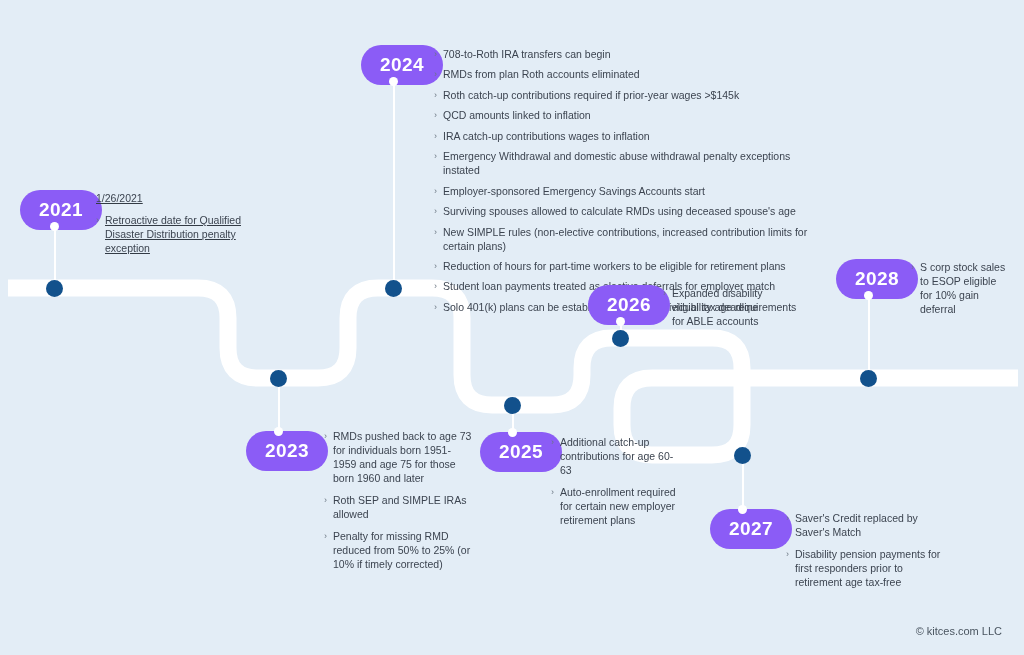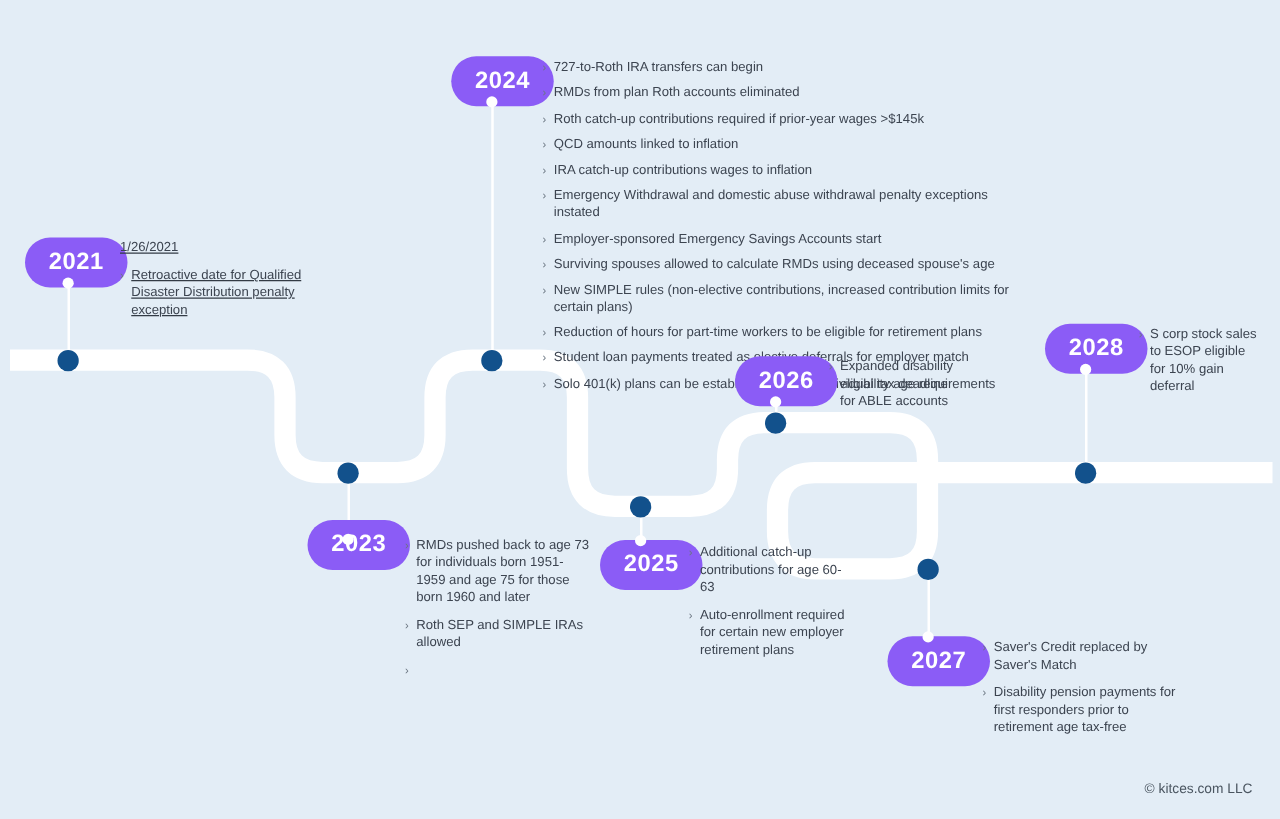--- a/index.html
+++ b/index.html
@@ -169,55 +169,56 @@
   <div class="info-block" style="left:96px; top:192px; width:175px;text-decoration:underline;">
     <div class="info-date">1/26/2021</div>
     <ul class="bullet-list">
       <li class="bullet-item">
         <span class="chev">›</span>
         <span>Retroactive date for Qualified Disaster Distribution penalty exception</span>
       </li>
     </ul>
   </div>
 
-  <div class="year-badge" style="left:246px; top:416px;text-align:right;">
+  <div class="year-badge" style="left:246px; top:431px;text-align:right;">
     <span>2023</span>
   </div>
   <div class="badge-dot" style="left:274px; top:427px;"></div>
   <div class="stem" style="left:277.5px; top:382px; height:48px;"></div>
   <div class="node" style="left:270px; top:370px;"></div>
 
   <div class="info-block" style="left:324px; top:430px; width:150px;">
     <ul class="bullet-list">
       <li class="bullet-item">
         <span class="chev">›</span>
         <span>RMDs pushed back to age 73 for individuals born 1951-1959 and age 75 for those born 1960 and later</span>
       </li>
       <li class="bullet-item">
         <span class="chev">›</span>
         <span>Roth SEP and SIMPLE IRAs allowed</span>
       </li>
       <li class="bullet-item">
         <span class="chev">›</span>
+        <span>Penalty for missing RMD reduced from 50% to 25% (or 10% if timely corrected)</span>
       </li>
     </ul>
   </div>
 
   <div class="year-badge" style="left:361px; top:45px;">
     <span>2024</span>
   </div>
   <div class="badge-dot" style="left:389px; top:77px;"></div>
   <div class="stem" style="left:392.5px; top:81px; height:207px;"></div>
   <div class="node" style="left:385px; top:280px;"></div>
 
   <div class="info-block dense" style="left:434px; top:48px; width:380px;">
     <ul class="bullet-list">
       <li class="bullet-item">
         <span class="chev">›</span>
-        <span>727-to-Roth IRA transfers can begin</span>
+        <span>708-to-Roth IRA transfers can begin</span>
       </li>
       <li class="bullet-item">
         <span class="chev">›</span>
         <span>RMDs from plan Roth accounts eliminated</span>
       </li>
       <li class="bullet-item">
         <span class="chev">›</span>
         <span>Roth catch-up contributions required if prior-year wages &gt;$145k</span>
       </li>
       <li class="bullet-item">

